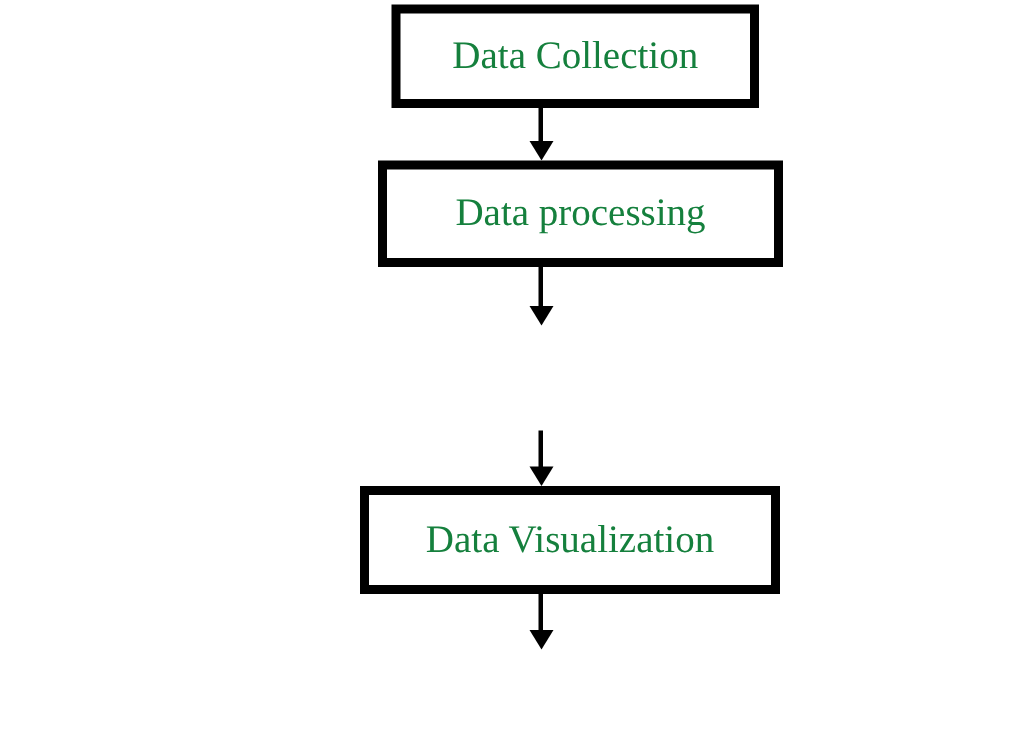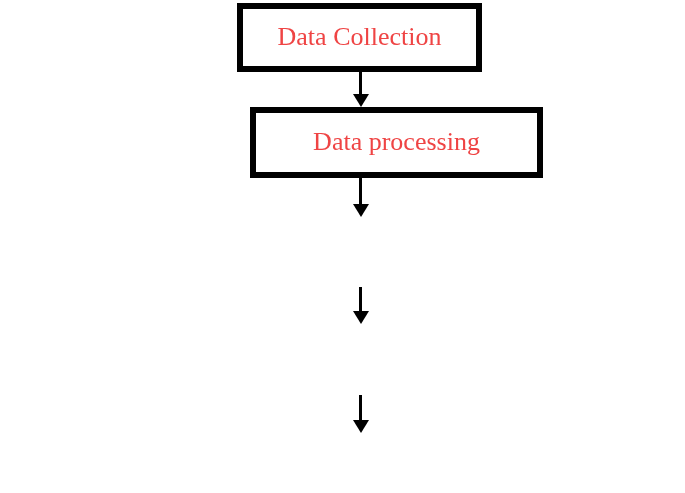--- a/index.html
+++ b/index.html
@@ -19,25 +19,26 @@
     position: absolute;
     box-sizing: border-box;
     border: 6px solid #000000;
     background: #ffffff;
     display: flex;
     align-items: center;
     justify-content: center;
     text-align: left;
     font-size: 26px;
     line-height: 1.1;
-    color: #ef4444;
+    color: #15803d;
     white-space: nowrap;
+    margin-left: 24px;
   }
   .node-1 { left: 237px; top: 3px;   width: 245px; height: 69px; }
-  .node-2 { left: 250px; top: 107px; width: 293px; height: 71px; }
+  .node-2 { left: 228px; top: 107px; width: 270px; height: 71px; }
   .node-3 { left: 3px;   top: 217px; width: 676px; height: 71px; }
   .node-4 { left: 216px; top: 324px; width: 280px; height: 72px; }
   .node-5 { left: 240px; top: 433px; width: 246px; height: 56px; }
 
   .arrow-line {
     position: absolute;
     left: 359px;
     width: 3px;
     background: #000000;
   }
@@ -75,18 +76,21 @@
     <span>Data processing</span>
   </div>
 
   <div class="arrow-line line-2"></div>
   <div class="arrow-head head-2"></div>
 
 
   <div class="arrow-line line-3"></div>
   <div class="arrow-head head-3"></div>
 
+  <div class="node node-4">
+    <span>Data Visualization</span>
+  </div>
 
   <div class="arrow-line line-4"></div>
   <div class="arrow-head head-4"></div>
 
 
 </div>
 
 </body></html>

